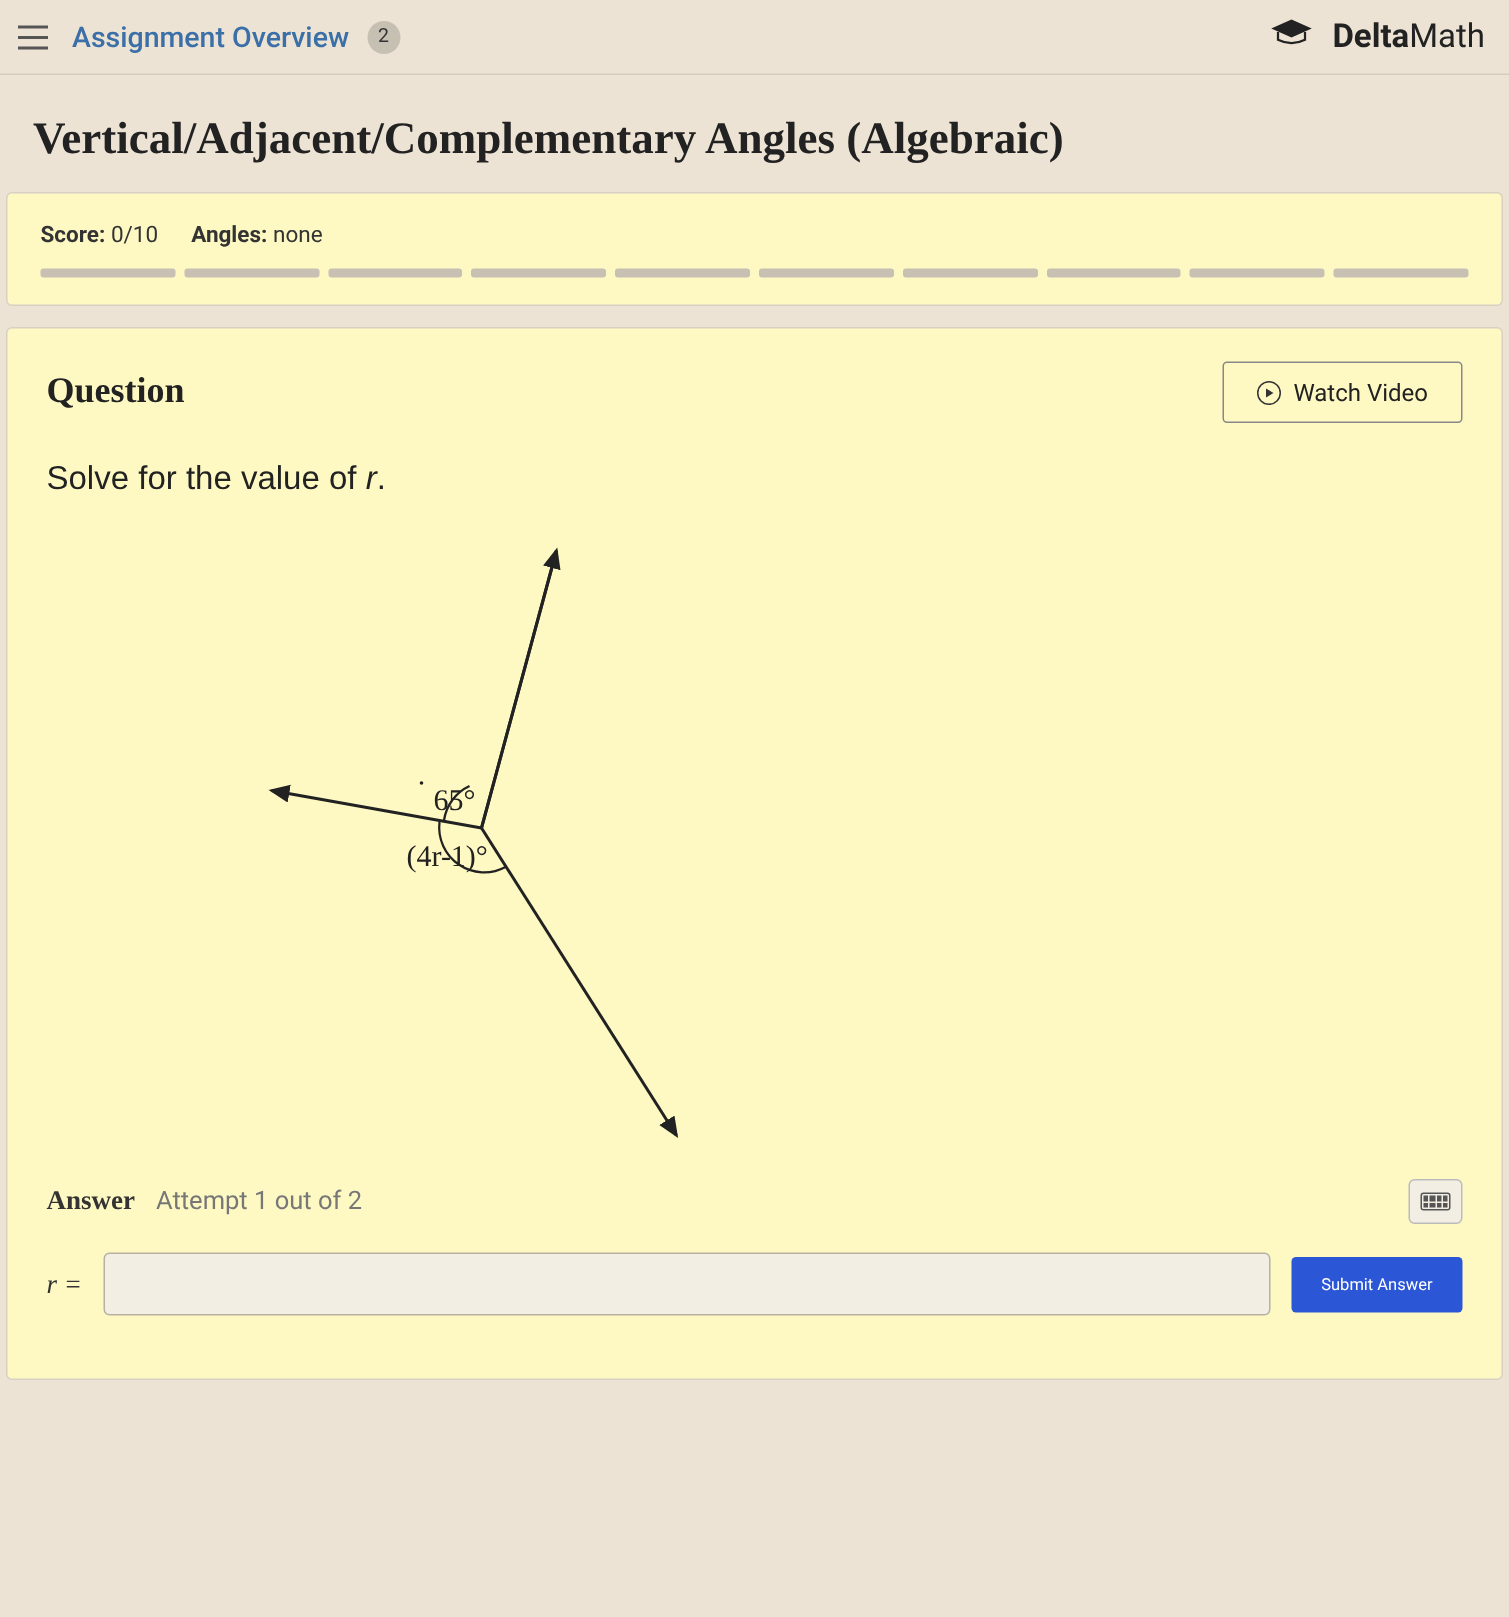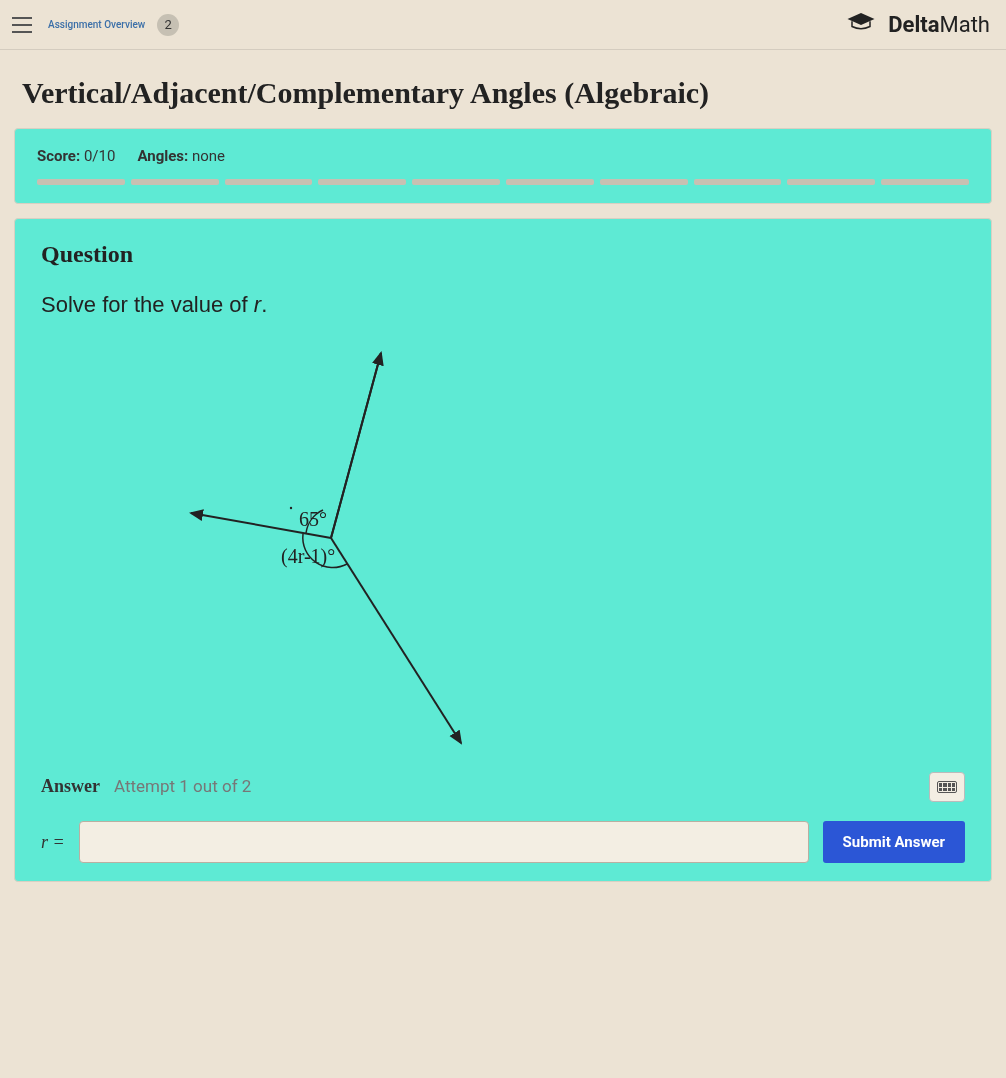--- a/index.html
+++ b/index.html
@@ -23,21 +23,21 @@
     .hamburger {
       width: 28px; height: 28px;
       display: flex; flex-direction: column; justify-content: center; gap: 5px;
       padding: 0 4px;
       cursor: pointer;
     }
     .hamburger span {
       display: block; height: 2px; background: #555; width: 100%;
     }
     .assign-link {
-      color: #3b6fa8; font-size: 10px; font-weight: 500;
+      color: #3b6fa8; font-size: 19px; font-weight: 500;
     }
     .count-badge {
       background: #c6c0b3; color: #333;
       width: 22px; height: 22px; border-radius: 50%;
       display: inline-flex; align-items: center; justify-content: center;
       font-size: 13px;
     }
     .brand {
       display: flex; align-items: center; gap: 12px;
       font-size: 22px; color: #222;
@@ -45,37 +45,37 @@
     .brand .bold { font-weight: 700; }
     .cap-icon svg { width: 30px; height: 22px; }
     
     .page-title {
       font-family: Georgia, "Times New Roman", serif;
       font-size: 30px; font-weight: 700; color: #222;
       padding: 26px 22px 18px;
     }
 
     .panel {
-      background: #5eead4;
+      background: #fef9c3;
       border: 1px solid #d8d0c2;
       border-radius: 4px;
-      margin: 0 14px 14px;
+      margin: 0 4px 14px;
       padding: 18px 22px;
     }
     .score-row {
       display: flex; gap: 22px; align-items: baseline;
       font-size: 15px; margin-bottom: 14px;
     }
     .score-row .lab { font-weight: 700; }
     .progress-wrap { display: flex; gap: 6px; }
     .progress-seg {
       flex: 1; height: 6px; background: #c8c0b2; border-radius: 2px;
     }
 
-    .question-panel { padding: 22px 26px 18px; }
+    .question-panel { padding: 22px 26px 42px; }
     .q-header {
       display: flex; justify-content: space-between; align-items: center;
       margin-bottom: 24px;
     }
     .q-title {
       font-family: Georgia, serif; font-size: 24px; font-weight: 600; color: #222;
     }
     .q-buttons { display: flex; gap: 18px; }
     .btn-outline {
       border: 1px solid #888; background: transparent;
@@ -96,21 +96,21 @@
     .prompt {
       font-family: Liberation Sans, sans-serif; font-size: 22px; color: #222;
       margin-bottom: 20px;
     }
     .prompt .var { font-style: italic; }
     
     .figure { height: 430px; position: relative; text-align: right; }
     .figure svg { position: absolute; left: 130px; top: 0; }
 
     .answer-row {
-      display: flex; align-items: flex-start; gap: 14px;
+      display: flex; align-items: flex-end; gap: 14px;
       margin-top: 8px; margin-bottom: 24px;
       position: relative;
     }
     .answer-lab { font-family: Georgia, serif; font-weight: 700; font-size: 18px; }
     .attempt { color: #777; font-size: 17px; }
     .keypad-btn {
       position: absolute; right: 0; top: -4px;
       width: 36px; height: 30px; border: 1px solid #bbb; border-radius: 4px;
       background: #f3eee3; display: flex; align-items: center; justify-content: center;
       cursor: pointer;
@@ -123,22 +123,22 @@
     .keypad-ico span { background: #555; }
 
     .submit-row { display: flex; align-items: center; gap: 14px; }
     .r-eq { font-family: Georgia, serif; font-style: italic; font-size: 18px; }
     .answer-input {
       flex: 1; height: 42px; border: 1px solid #b8b0a2; border-radius: 4px;
       background: #f3eee3; padding: 0 10px; font-size: 16px;
     }
     .submit-btn {
       background: #2b56d6; color: #fff; border: none;
-      padding: 12px 20px; font-size: 15px; border-radius: 3px;
-      cursor: pointer; font-family: inherit; font-weight: 700;
+      padding: 12px 20px; font-size: 11px; border-radius: 3px;
+      cursor: pointer; font-family: inherit; font-weight: 400;
     }
   </style>
 </head>
 <body>
 
 <div class="topbar">
   <div class="topbar-left">
     <div class="hamburger">
       <span></span>
         <span></span>
@@ -176,20 +176,24 @@
       <div class="progress-seg"></div>
       <div class="progress-seg"></div>
       <div class="progress-seg"></div>
     </div>
 </div>
 
 <div class="panel question-panel">
   <div class="q-header">
     <div class="q-title">Question</div>
     <div class="q-buttons">
+      <button class="btn-outline">
+        <span class="play-ico"></span>
+        <span>Watch Video</span>
+      </button>
     </div>
   </div>
 
   <div class="prompt">
     <span>Solve for the value of </span><span class="var">r</span><span>.</span>
   </div>
 
   <div class="figure">
     <svg width="340" height="420" viewBox="0 0 340 420">
       <defs>

